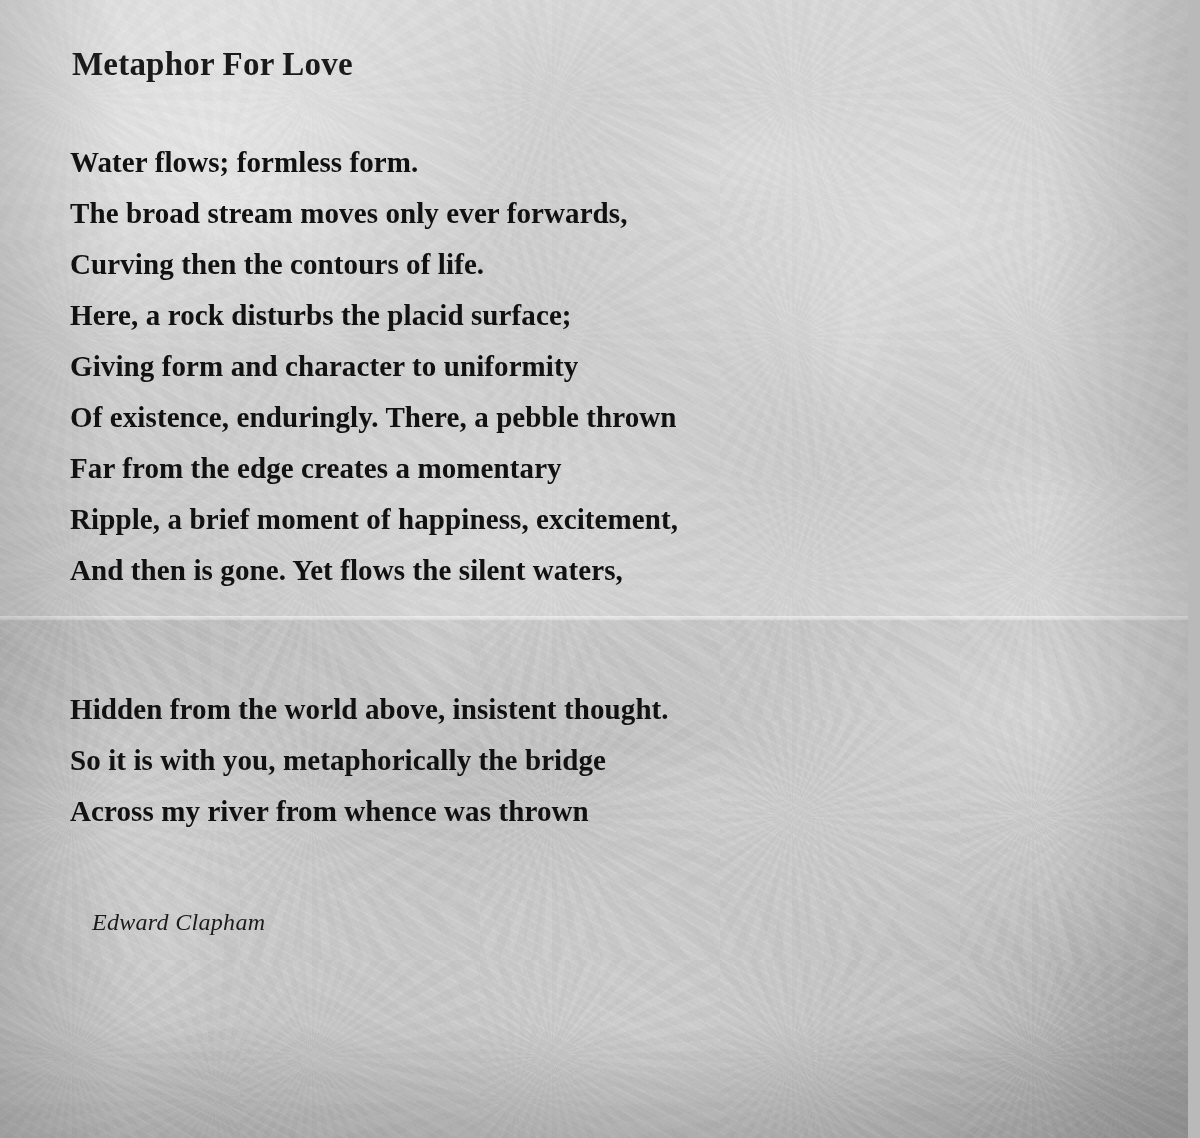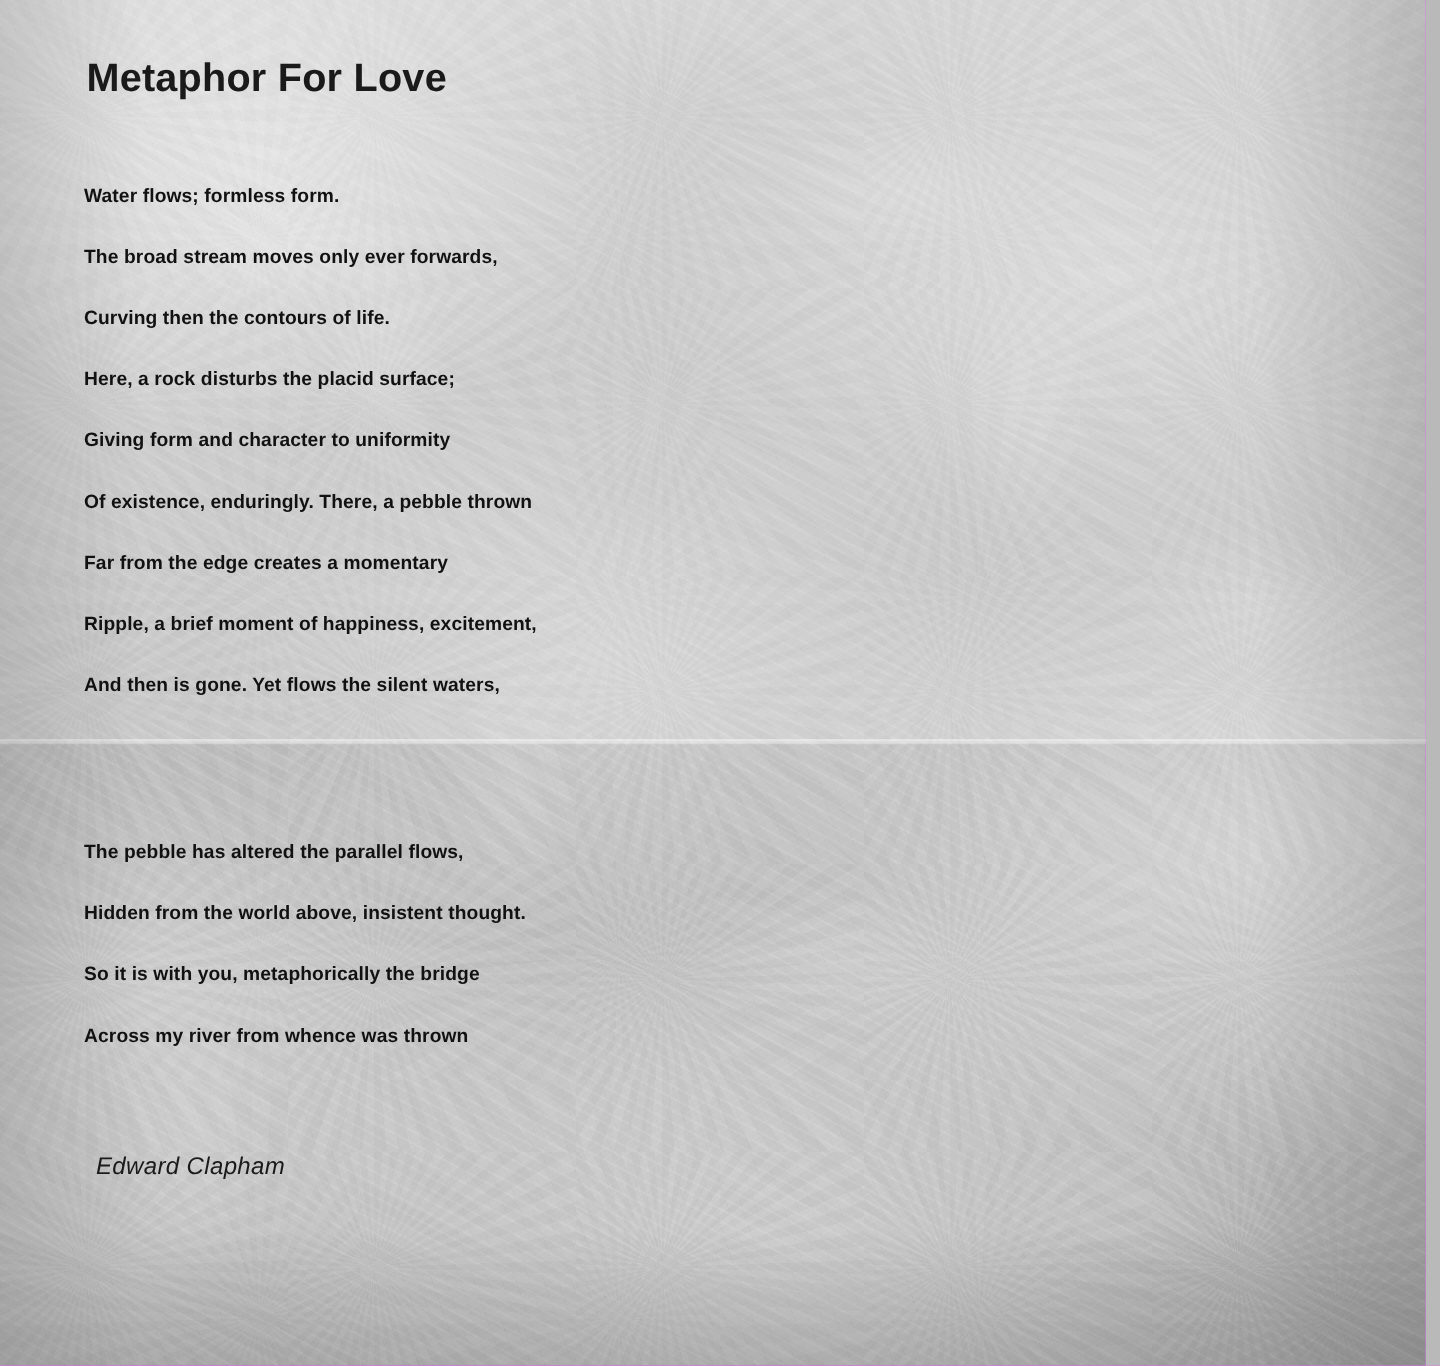--- a/index.html
+++ b/index.html
@@ -13,21 +13,22 @@
     background: #b9b9b9;
     overflow: hidden;
   }
 
   #poem-card {
     position: relative;
     width: 1188px;
     height: 1138px;
     box-sizing: border-box;
     overflow: hidden;
-    background-color: #d946ef;
+    background-color: #8b5cf6;
+    font-family: Liberation Serif, serif;
   }
 
   
   .tex {
     position: absolute;
     inset: 0;
     pointer-events: none;
   }
   .tex-base {
     background:
@@ -105,32 +106,32 @@
     letter-spacing: 0.2px;
     margin: 0 0 54px 4px;
   }
 
   .stanza {
     margin: 0 0 0 2px;
   }
   .stanza-gap { height: 88px; }
 
   .line {
-    font-size: 16px;
+    font-size: 29px;
     font-weight: bold;
     color: #111111;
     line-height: 51px;
     white-space: pre;
     letter-spacing: 0.1px;
   }
 
   #poem-author {
     margin-top: 72px;
-    margin-left: 12px;
-    font-size: 20px;
+    margin-left: 24px;
+    font-size: 24px;
     font-style: italic;
     color: #1a1a1a;
     letter-spacing: 0.3px;
   }
 </style>
 </head>
 <body>
 
 <div id="poem-card">
 
@@ -157,21 +158,20 @@
       <div class="line">Giving form and character to uniformity</div>
       <div class="line">Of existence, enduringly. There, a pebble thrown</div>
       <div class="line">Far from the edge creates a momentary</div>
       <div class="line">Ripple, a brief moment of happiness, excitement,</div>
       <div class="line">And then is gone. Yet flows the silent waters,</div>
     </div>
 
     <div class="stanza-gap"></div>
 
     <div class="stanza">
-      <div class="line">The pebble has altered the parallel flows,</div>
       <div class="line">Hidden from the world above, insistent thought.</div>
       <div class="line">So it is with you, metaphorically the bridge</div>
       <div class="line">Across my river from whence was thrown</div>
     </div>
 
     <div id="poem-author">Edward Clapham</div>
 
   </div>
 </div>
 

